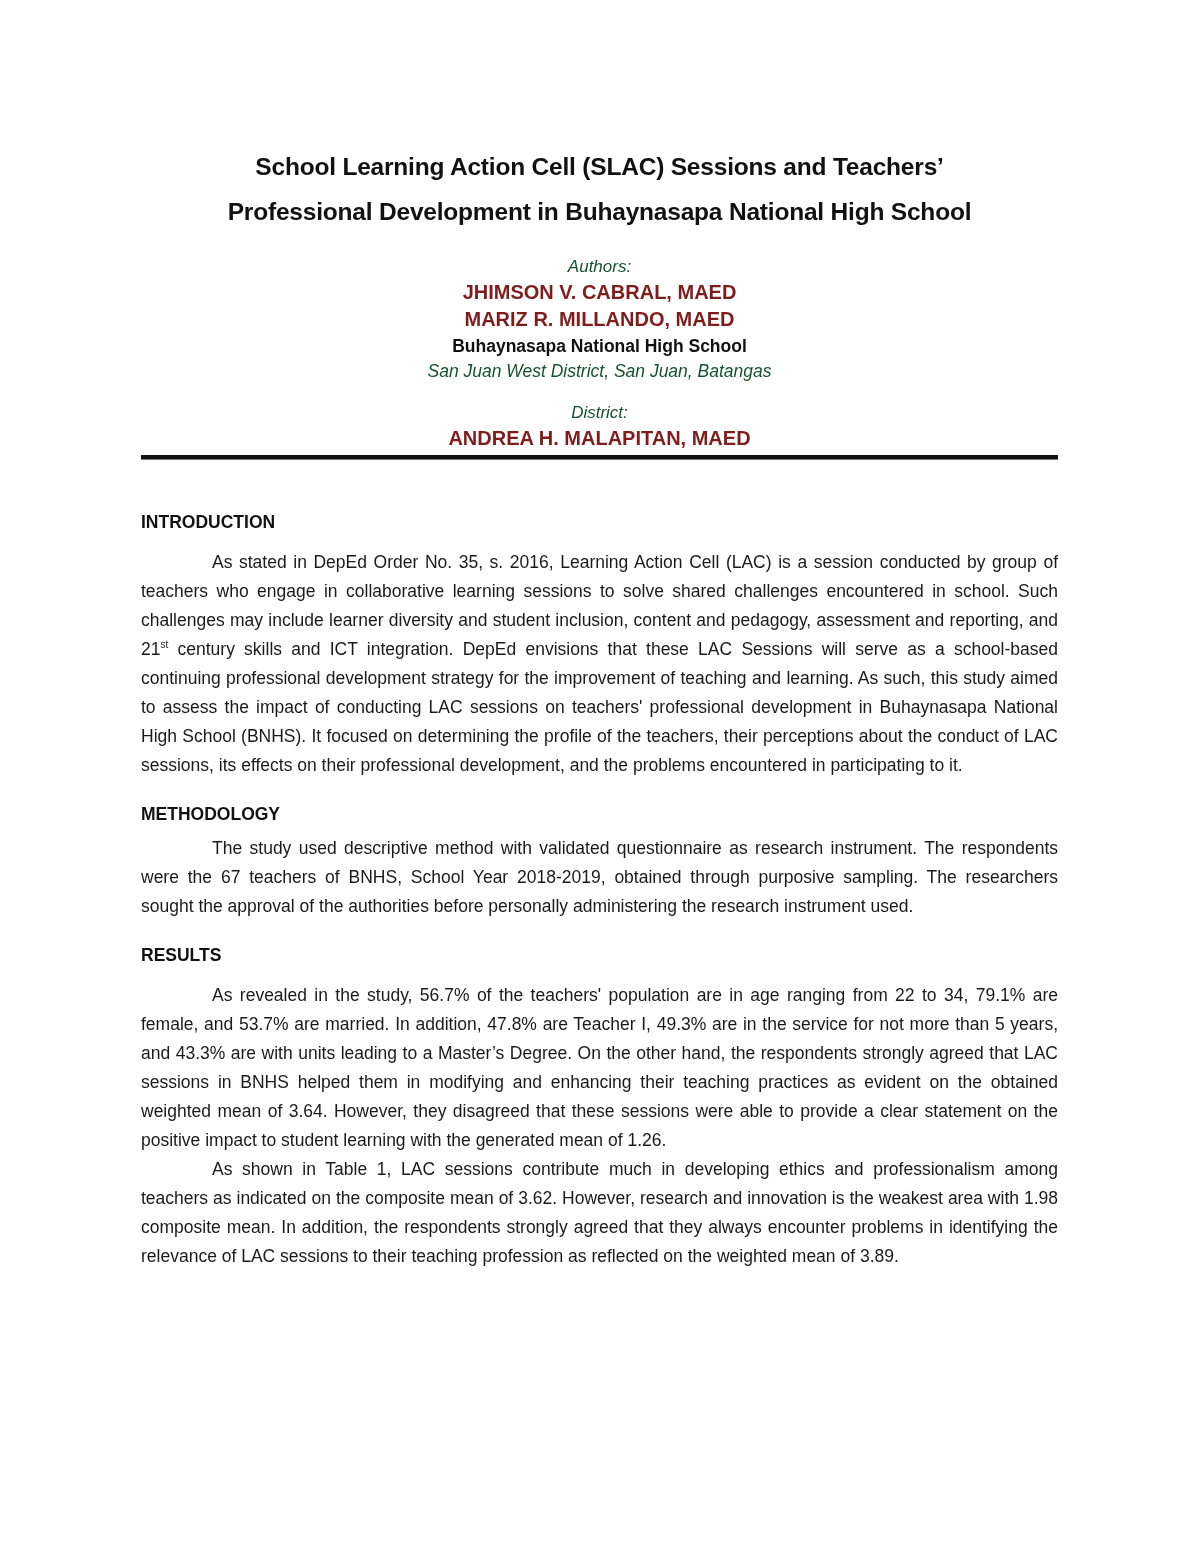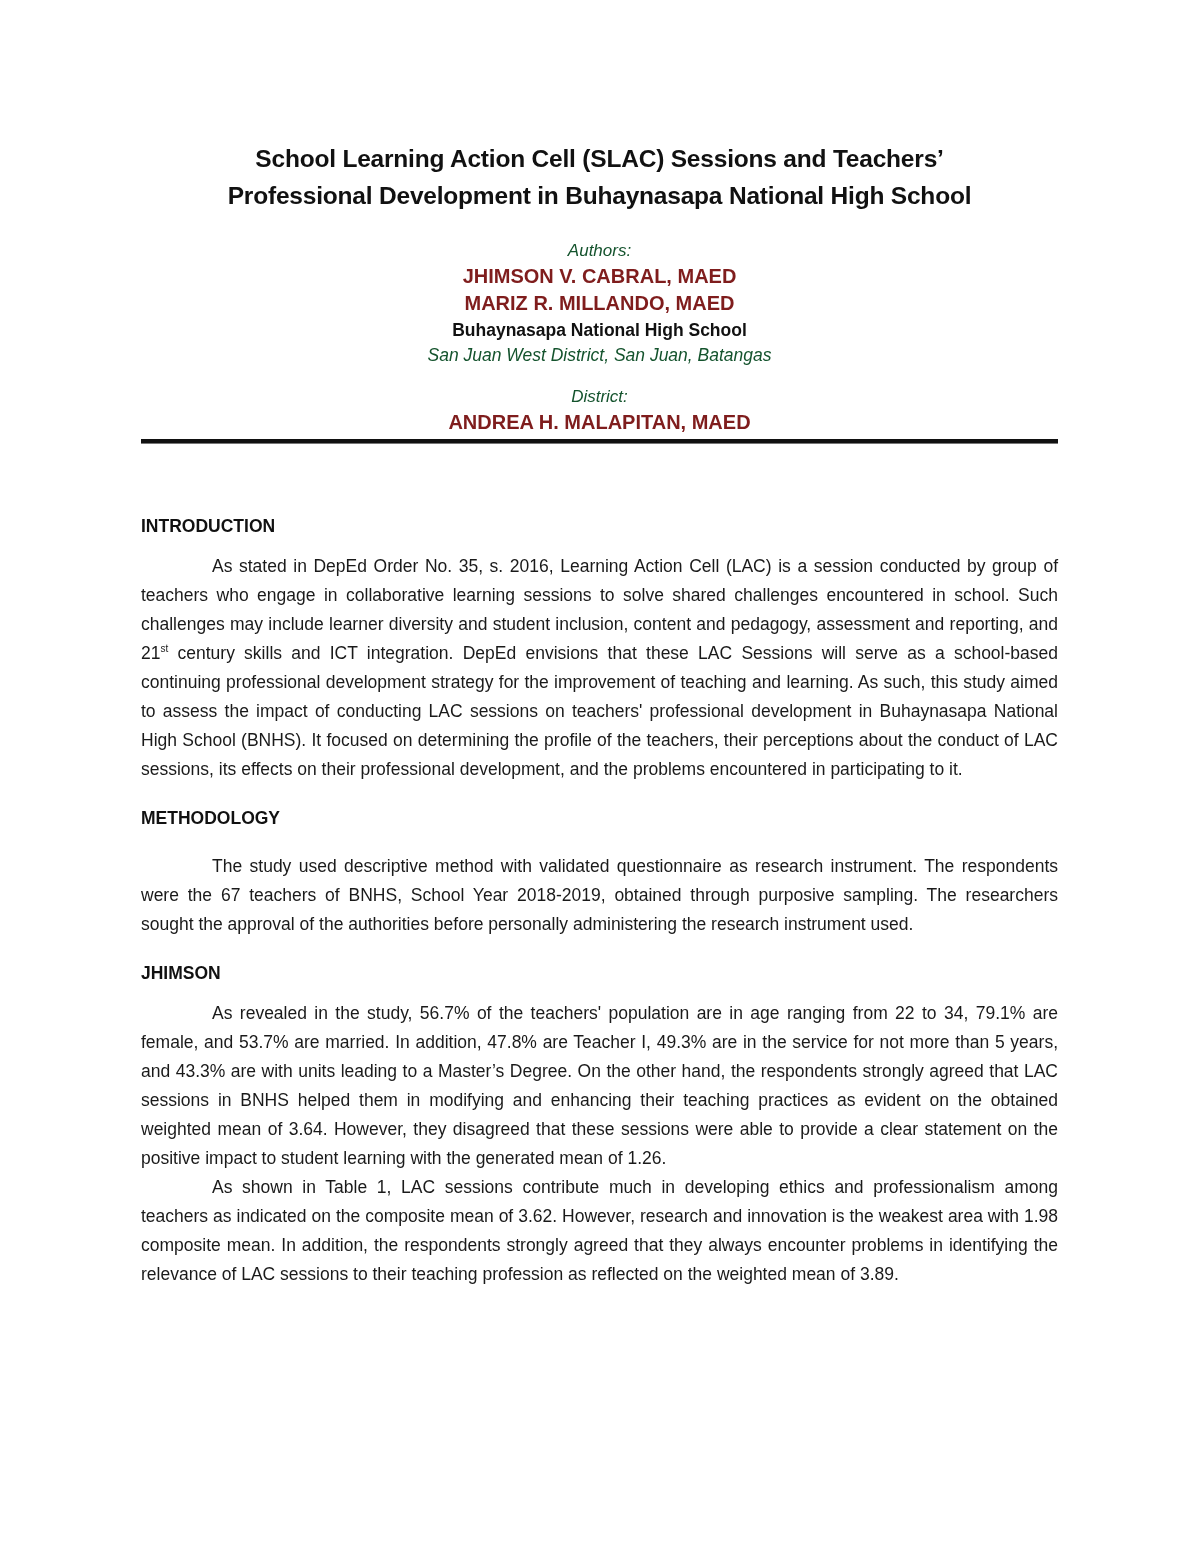--- a/index.html
+++ b/index.html
@@ -18,21 +18,21 @@
       position: absolute;
       left: 141px;
       top: 138px;
       width: 917px;
     }
     .title {
       text-align: center;
       font-weight: bold;
       font-size: 24.5px;
       line-height: 33px;
-      margin: 4px;
+      margin: 12px;
       letter-spacing: -0.2px;
     }
     .meta {
       text-align: center;
       margin-top: 27px;
     }
     .meta .label {
       font-style: italic;
       font-size: 17px;
       line-height: 24px;
@@ -104,29 +104,29 @@
     <div class="author">MARIZ R. MILLANDO, MAED</div>
     <div class="school">Buhaynasapa National High School</div>
     <div class="district">San Juan West District, San Juan, Batangas</div>
     <div class="gap"></div>
     <div class="label">District:</div>
     <div class="author">ANDREA H. MALAPITAN, MAED</div>
   </div>
 
   <div class="rule"></div>
 
-  <div class="section" style="margin-top:68px;">
+  <div class="section" style="margin-top:48px;">
     <h2 class="heading">INTRODUCTION</h2>
     <p class="para" style="margin-top:11px;"><span>As stated in DepEd Order No. 35, s. 2016, Learning Action Cell (LAC) is a session conducted by group of teachers who engage in collaborative learning sessions to solve shared challenges encountered in school. Such challenges may include learner diversity and student inclusion, content and pedagogy, assessment and reporting, and 21</span><sup>st</sup><span> century skills and ICT integration. DepEd envisions that these LAC Sessions will serve as a school-based continuing professional development strategy for the improvement of teaching and learning. As such, this study aimed to assess the impact of conducting LAC sessions on teachers' professional development in Buhaynasapa National High School (BNHS). It focused on determining the profile of the teachers, their perceptions about the conduct of LAC sessions, its effects on their professional development, and the problems encountered in participating to it.</span></p>
   </div>
 
   <div class="section" style="margin-top:20px;">
     <h2 class="heading">METHODOLOGY</h2>
-    <p class="para" style="margin-top:19px;">The study used descriptive method with validated questionnaire as research instrument. The respondents were the 67 teachers of BNHS, School Year 2018-2019, obtained through purposive sampling. The researchers sought the approval of the authorities before personally administering the research instrument used.</p>
+    <p class="para" style="margin-top:5px;">The study used descriptive method with validated questionnaire as research instrument. The respondents were the 67 teachers of BNHS, School Year 2018-2019, obtained through purposive sampling. The researchers sought the approval of the authorities before personally administering the research instrument used.</p>
   </div>
 
   <div class="section" style="margin-top:20px;">
-    <h2 class="heading">JHIMSON</h2>
+    <h2 class="heading">RESULTS</h2>
     <p class="para" style="margin-top:11px;">As revealed in the study, 56.7% of the teachers' population are in age ranging from 22 to 34, 79.1% are female, and 53.7% are married. In addition, 47.8% are Teacher I, 49.3% are in the service for not more than 5 years, and 43.3% are with units leading to a Master’s Degree. On the other hand, the respondents strongly agreed that LAC sessions in BNHS helped them in modifying and enhancing their teaching practices as evident on the obtained weighted mean of 3.64. However, they disagreed that these sessions were able to provide a clear statement on the positive impact to student learning with the generated mean of 1.26.</p>
     <p class="para">As shown in Table 1, LAC sessions contribute much in developing ethics and professionalism among teachers as indicated on the composite mean of 3.62. However, research and innovation is the weakest area with 1.98 composite mean. In addition, the respondents strongly agreed that they always encounter problems in identifying the relevance of LAC sessions to their teaching profession as reflected on the weighted mean of 3.89.</p>
   </div>
 
 </div>
 
 </body></html>

